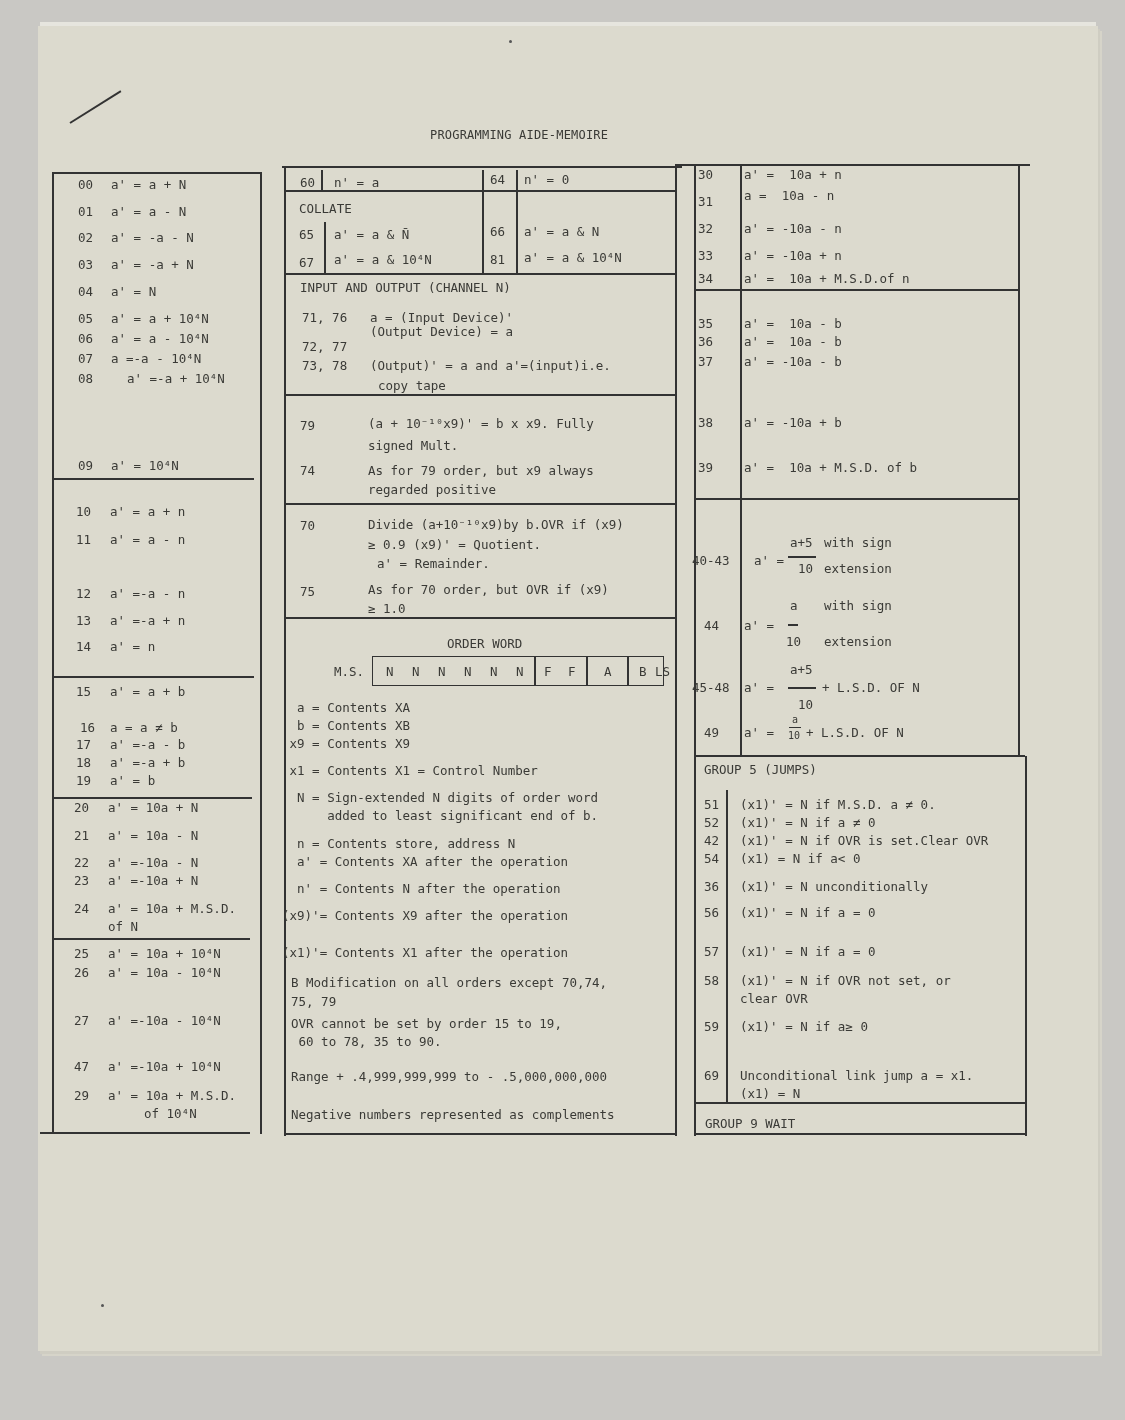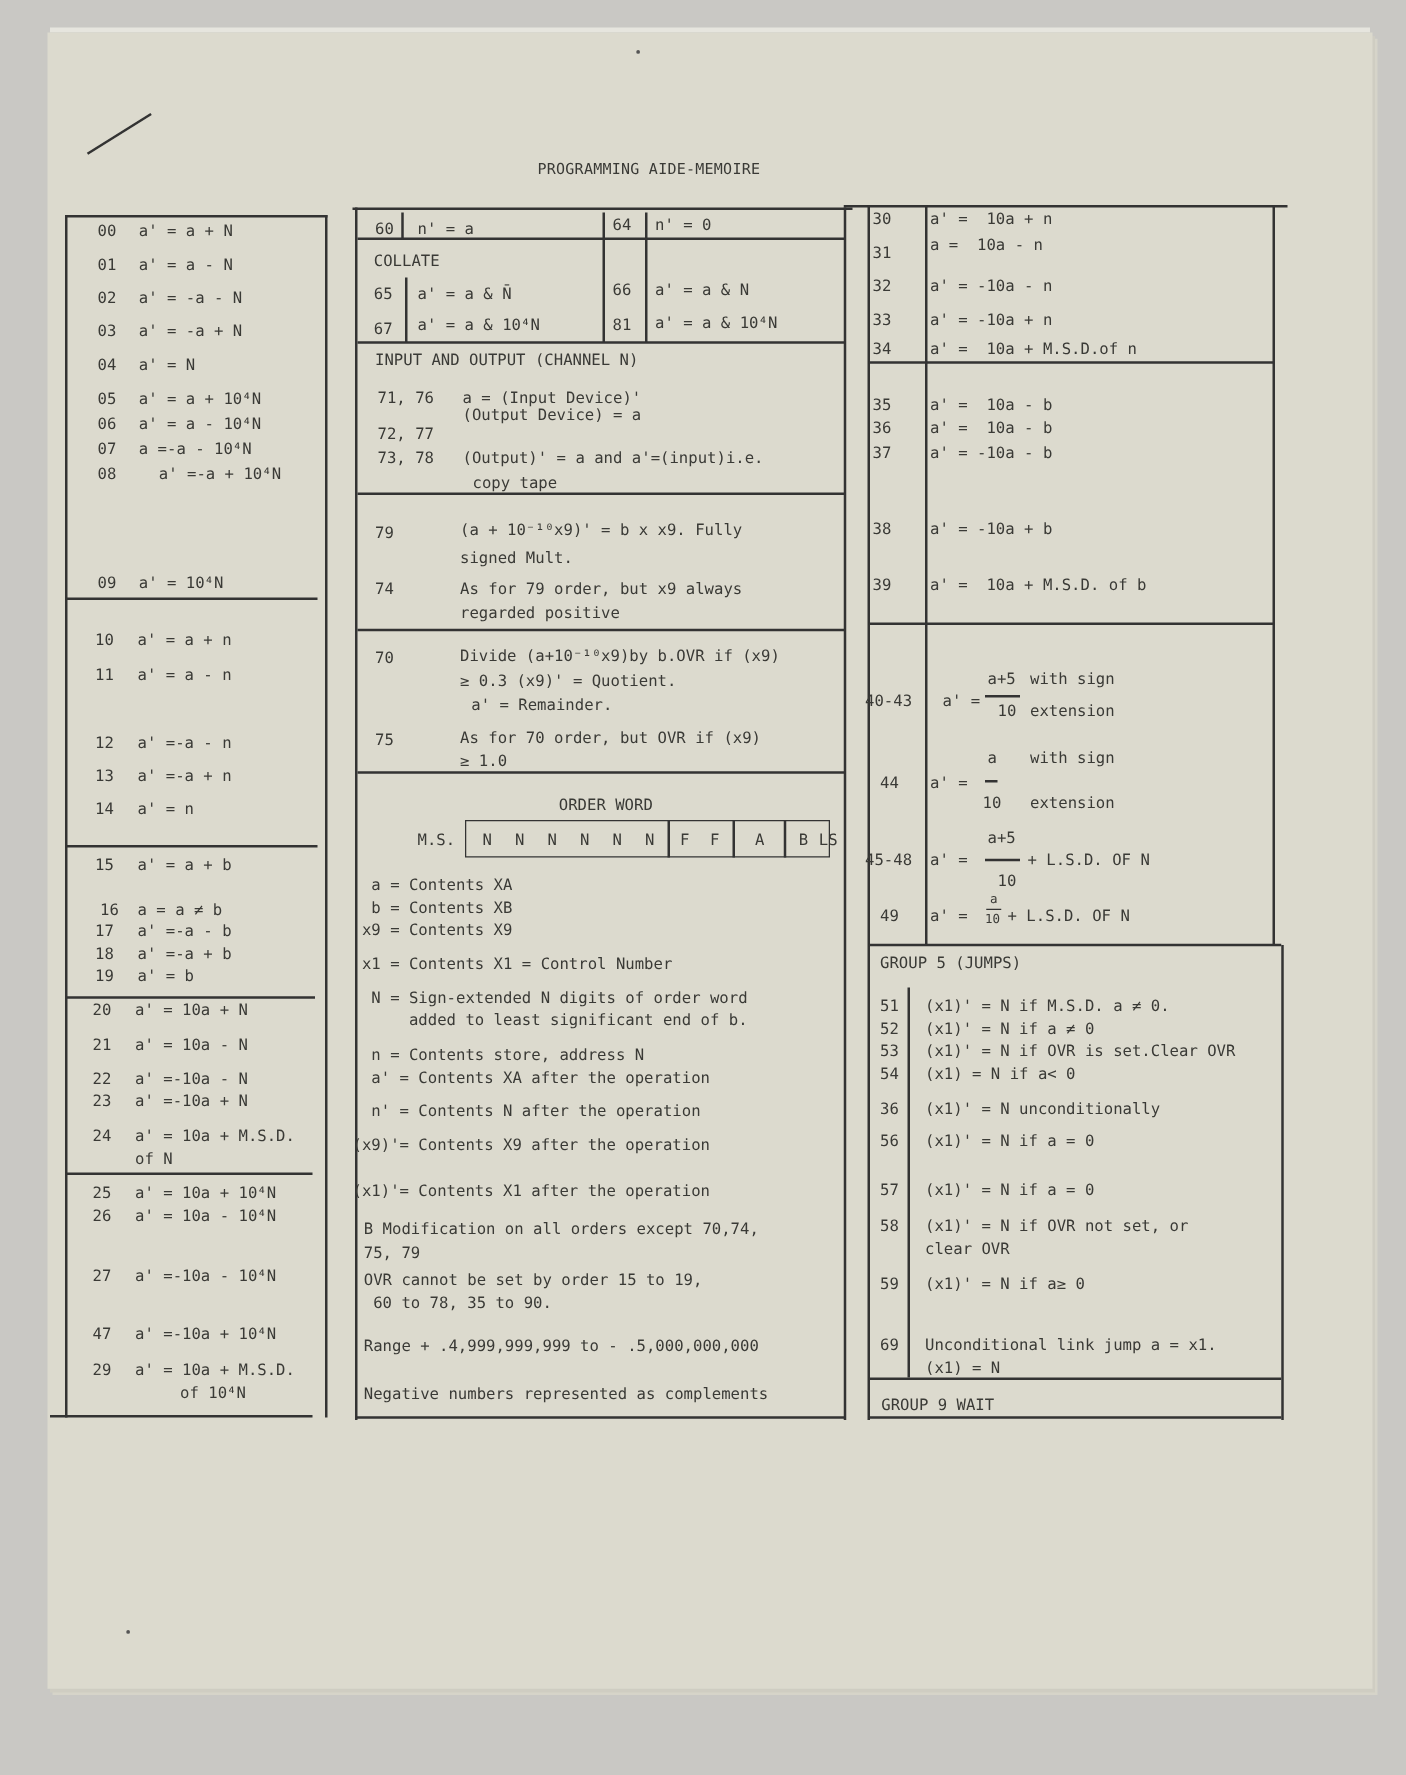--- a/index.html
+++ b/index.html
@@ -169,21 +169,21 @@
   <span class="t" style="left:368px;top:416px">(a + 10⁻¹⁰x9)' = b x x9. Fully</span>
   <span class="t" style="left:368px;top:438px">signed Mult.</span>
   <span class="t" style="left:300px;top:463px">74</span>
   <span class="t" style="left:368px;top:463px">As for 79 order, but x9 always</span>
   <span class="t" style="left:368px;top:482px">regarded positive</span>
 </div>
 
 <div>
   <span class="t" style="left:300px;top:518px">70</span>
   <span class="t" style="left:368px;top:517px">Divide (a+10⁻¹⁰x9)by b.OVR if (x9)</span>
-  <span class="t" style="left:368px;top:537px">≥ 0.3 (x9)' = Quotient.</span>
+  <span class="t" style="left:368px;top:537px">≥ 0.9 (x9)' = Quotient.</span>
   <span class="t" style="left:377px;top:556px">a' = Remainder.</span>
   <span class="t" style="left:300px;top:584px">75</span>
   <span class="t" style="left:368px;top:582px">As for 70 order, but OVR if (x9)</span>
   <span class="t" style="left:368px;top:601px">≥ 1.0</span>
 </div>
 
 <div>
   <span class="t" style="left:447px;top:636px">ORDER WORD</span>
   <span class="t" style="left:334px;top:664px">M.S.</span>
   <div class="ow-box"></div>
@@ -295,21 +295,21 @@
   <span class="t" style="left:788px;top:730px;font-size:10px">10</span>
   <span class="t" style="left:806px;top:725px">+ L.S.D. OF N</span>
 </div>
 
 <div>
   <span class="t" style="left:704px;top:762px">GROUP 5 (JUMPS)</span>
   <span class="t" style="left:704px;top:797px">51</span>
   <span class="t" style="left:740px;top:797px">(x1)' = N if M.S.D. a ≠ 0.</span>
   <span class="t" style="left:704px;top:815px">52</span>
   <span class="t" style="left:740px;top:815px">(x1)' = N if a ≠ 0</span>
-  <span class="t" style="left:704px;top:833px">53</span>
+  <span class="t" style="left:704px;top:833px">42</span>
   <span class="t" style="left:740px;top:833px">(x1)' = N if OVR is set.Clear OVR</span>
   <span class="t" style="left:704px;top:851px">54</span>
   <span class="t" style="left:740px;top:851px">(x1) = N if a&lt; 0</span>
   <span class="t" style="left:704px;top:879px">36</span>
   <span class="t" style="left:740px;top:879px">(x1)' = N unconditionally</span>
   <span class="t" style="left:704px;top:905px">56</span>
   <span class="t" style="left:740px;top:905px">(x1)' = N if a = 0</span>
   <span class="t" style="left:704px;top:944px">57</span>
   <span class="t" style="left:740px;top:944px">(x1)' = N if a = 0</span>
   <span class="t" style="left:704px;top:973px">58</span>

